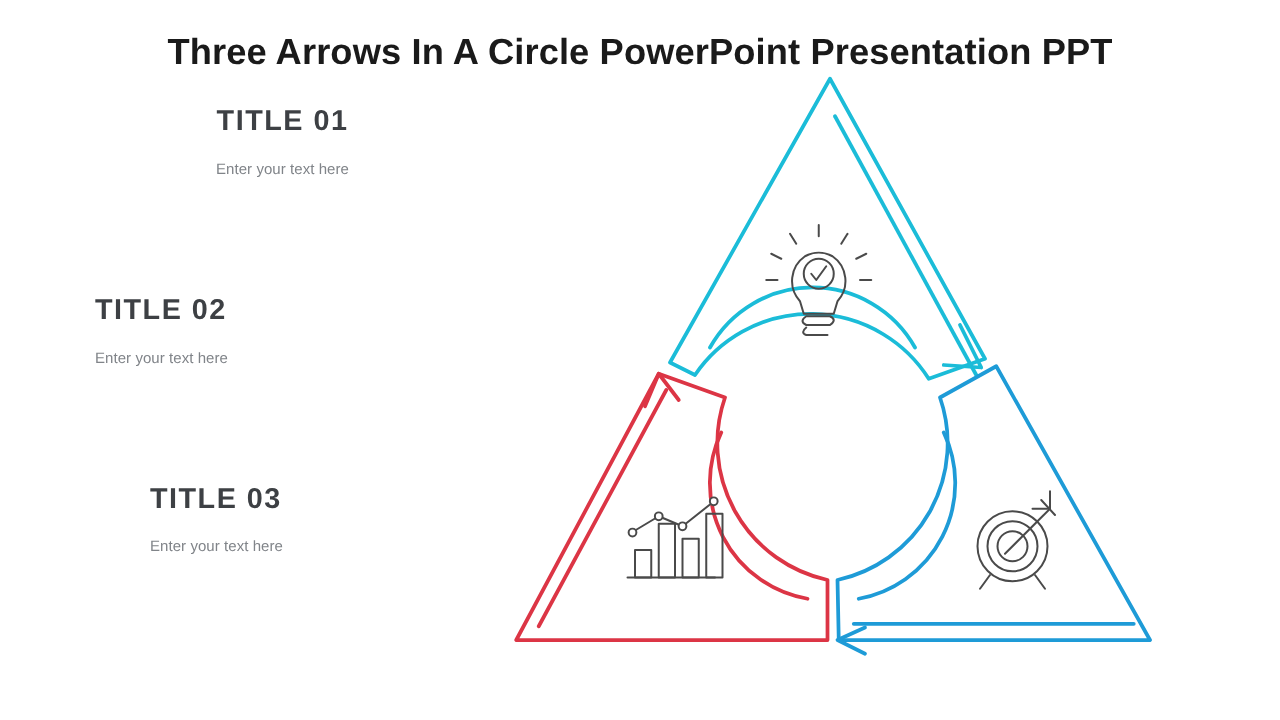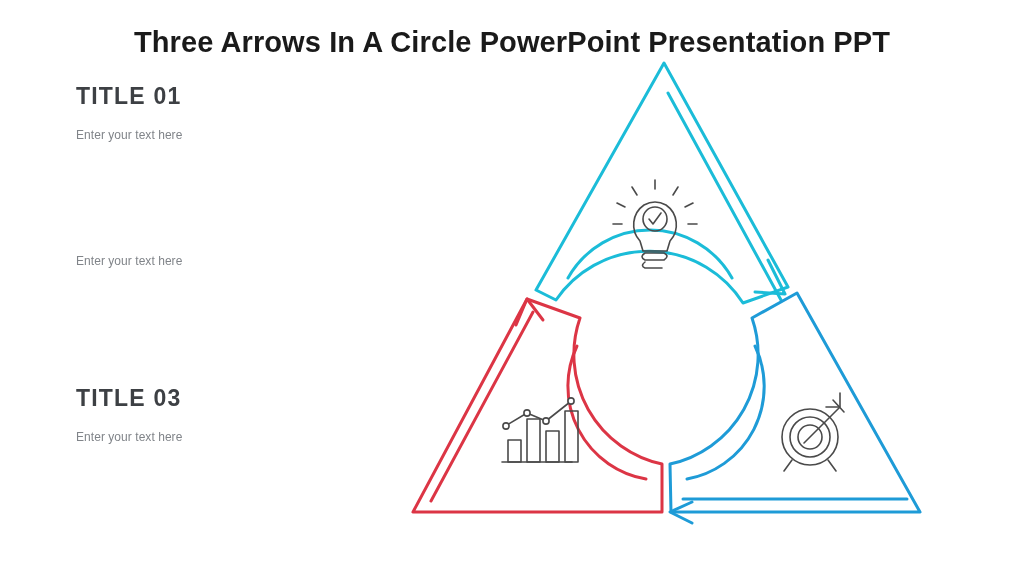--- a/index.html
+++ b/index.html
@@ -38,23 +38,23 @@
     position: absolute;
     left: 76px;
     top: 84px;
     width: 300px;
   }
   .legend-block {
     position: absolute;
     left: 0;
     width: 300px;
   }
-  .legend-block.b1 { top: 0px; }
+  .legend-block.b1 { top: 0px; text-align: center; }
   .legend-block.b2 { top: 151px; }
-  .legend-block.b3 { top: 302px; }
+  .legend-block.b3 { top: 302px; margin-left: 44px; }
   .legend-title {
     font-size: 23px;
     font-weight: bold;
     color: #3d4044;
     letter-spacing: 1.2px;
     font-family: "Liberation Sans", sans-serif;
     margin: 0;
     line-height: 1.1;
   }
   .legend-sub {
@@ -86,20 +86,21 @@
   <div class="slide-title">Three Arrows In A Circle PowerPoint Presentation PPT</div>
 
   <div class="legend">
 
     <div class="legend-block b1">
       <div class="legend-title">TITLE  01</div>
       <div class="legend-sub">Enter your text here</div>
     </div>
 
     <div class="legend-block b2">
+      <div class="legend-title">TITLE  02</div>
       <div class="legend-sub">Enter your text here</div>
     </div>
 
     <div class="legend-block b3">
       <div class="legend-title">TITLE  03</div>
       <div class="legend-sub">Enter your text here</div>
     </div>
 
   </div>
 

